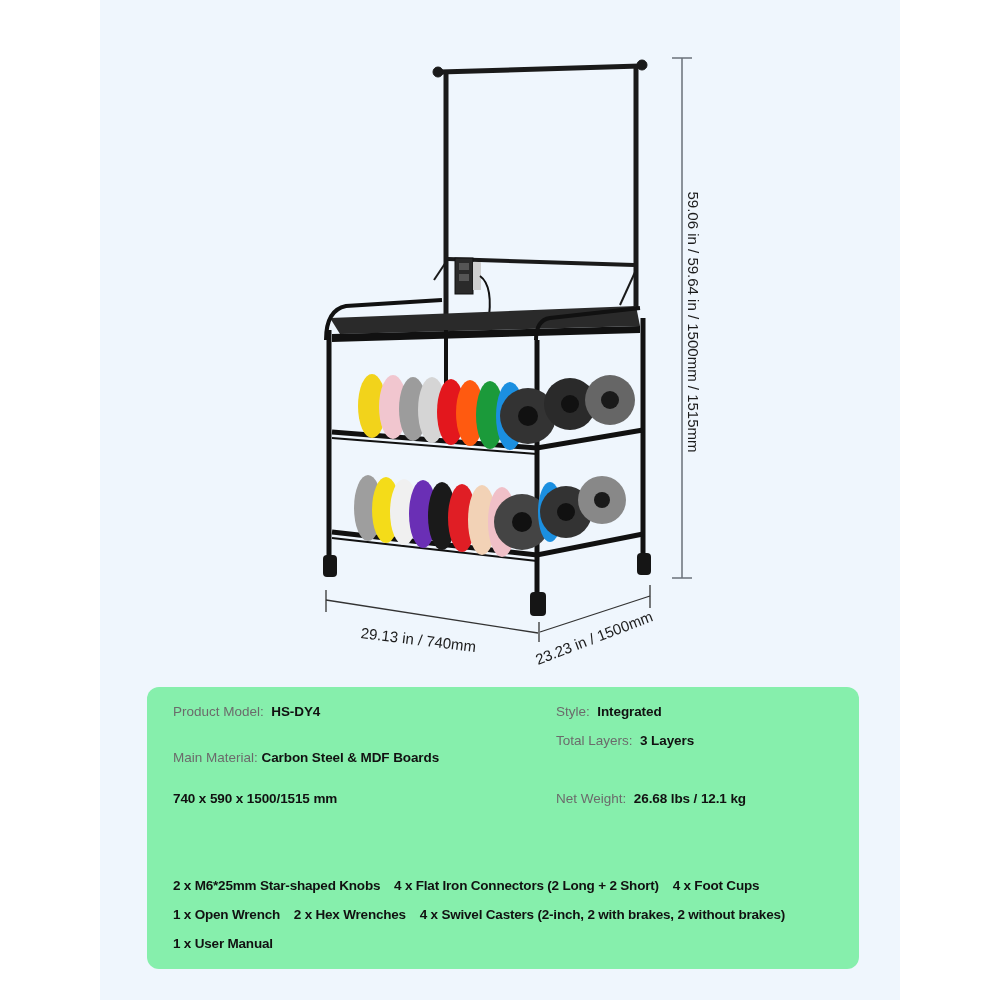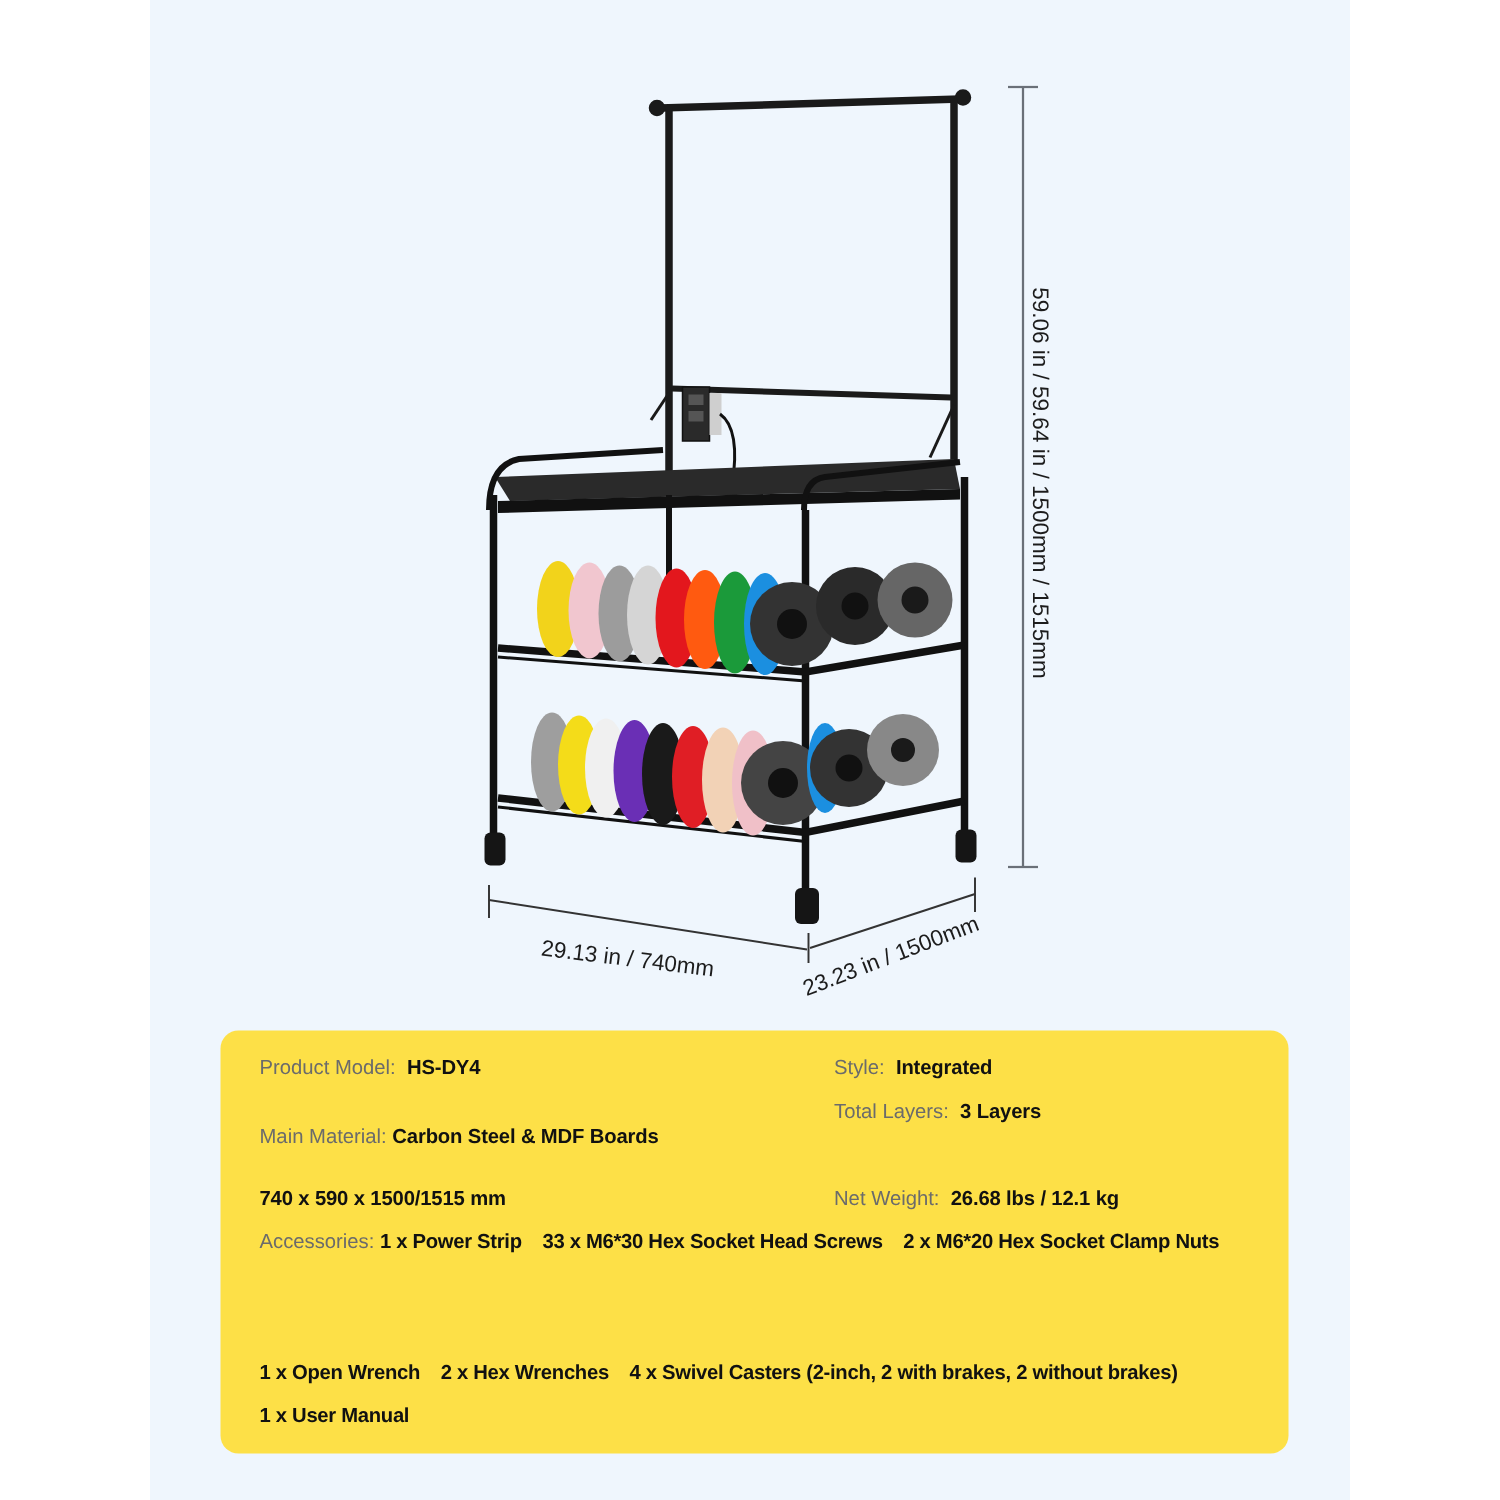--- a/index.html
+++ b/index.html
@@ -3,21 +3,21 @@
 <meta charset="utf-8">
 <style>
   html,body{margin:0;padding:0;background:#ffffff;}
   body{width:1000px;height:1000px;position:relative;overflow:hidden;font-family:"Liberation Sans",sans-serif;}
   .panel{position:absolute;left:100px;top:0;width:800px;height:1000px;background:#eff6fd;}
   .product-illustration{position:absolute;left:0;top:0;width:1000px;height:680px;}
   .dim-label{position:absolute;color:#1c1c1c;font-size:15px;white-space:nowrap;font-family:"Liberation Sans",sans-serif;}
   .dim-height{left:693px;top:322px;transform:translate(-50%,-50%) rotate(90deg);transform-origin:center;}
   .dim-width{left:362px;top:624px;transform:rotate(7deg);transform-origin:left top;}
   .dim-depth{left:533px;top:652px;transform:rotate(-21deg);transform-origin:left top;}
-  .spec-card{position:absolute;left:147px;top:687px;width:712px;height:282px;background:#fde047;border-radius:12px;}
+  .spec-card{position:absolute;left:147px;top:687px;width:712px;height:282px;background:#86efac;border-radius:12px;}
   .row{position:absolute;font-size:13.5px;line-height:18px;white-space:nowrap;color:#111;}
   .lbl{color:#6b6b6b;font-weight:normal;}
   .val{font-weight:bold;color:#111;letter-spacing:-0.1px;}
   .acc{font-weight:bold;color:#111;margin-right:10px;letter-spacing:-0.2px;}
 </style>
 </head>
 <body>
 
 <div class="panel"></div>
 
@@ -148,25 +148,24 @@
   </div>
   <div class="row" style="left:409px;top:45px;">
     <span class="lbl">Total Layers:</span>&nbsp;
     <span class="val">3 Layers</span>
   </div>
   <div class="row" style="left:409px;top:103px;">
     <span class="lbl">Net Weight:</span>&nbsp;
     <span class="val">26.68 lbs / 12.1 kg</span>
   </div>
 
-  <div class="row" style="left:26px;top:132px;">
-    <span class="lbl">Accessories:</span>
-    <span class="acc">1 x Power Strip</span>
-    <span class="acc">33 x M6*30 Hex Socket Head Screws</span>
-    <span class="acc">2 x M6*20 Hex Socket Clamp Nuts</span>
+  <div class="row" style="left:26px;top:190px;">
+    <span class="acc">2 x M6*25mm Star-shaped Knobs</span>
+    <span class="acc">4 x Flat Iron Connectors (2 Long + 2 Short)</span>
+    <span class="acc">4 x Foot Cups</span>
   </div>
   <div class="row" style="left:26px;top:219px;">
     <span class="acc">1 x Open Wrench</span>
     <span class="acc">2 x Hex Wrenches</span>
     <span class="acc">4 x Swivel Casters (2-inch, 2 with brakes, 2 without brakes)</span>
   </div>
   <div class="row" style="left:26px;top:248px;">
     <span class="acc">1 x User Manual</span>
   </div>
 </div>

